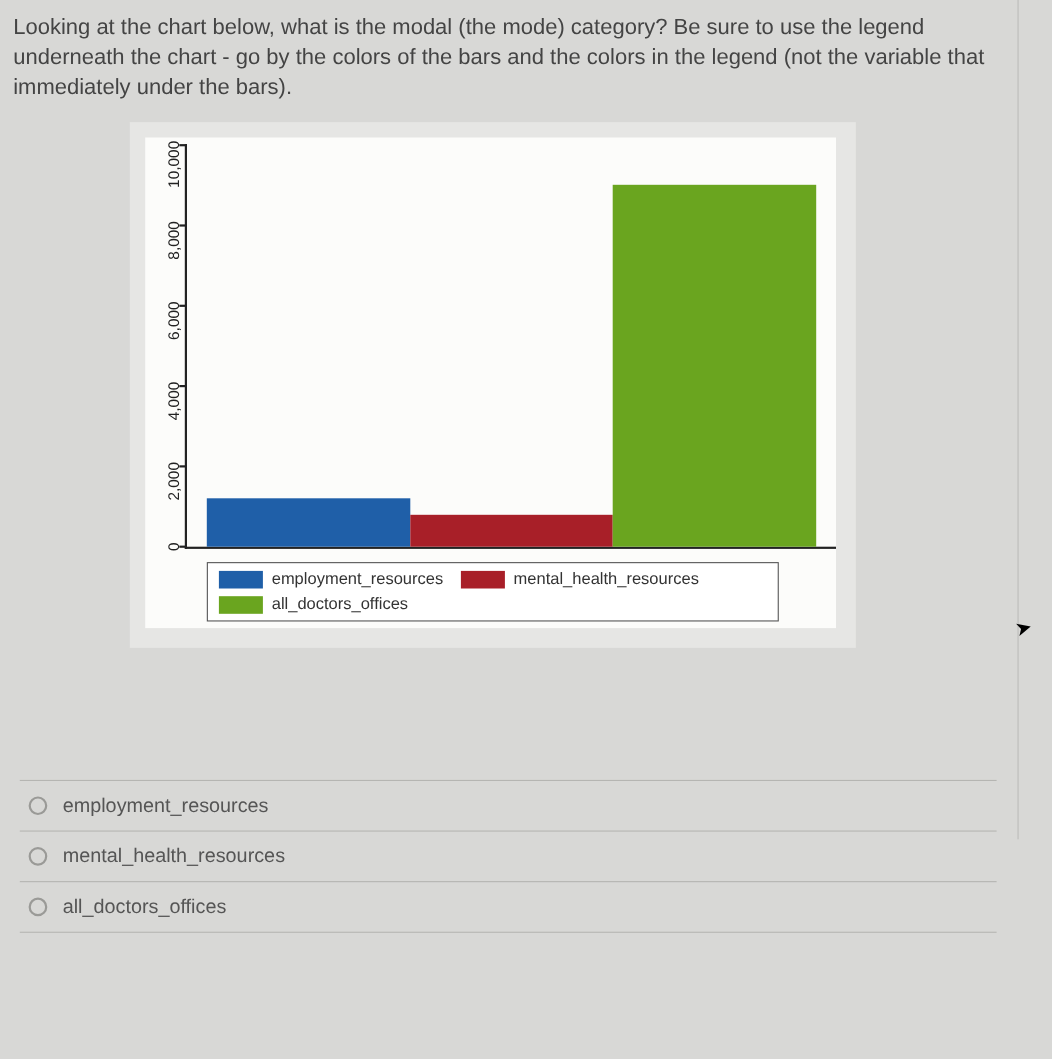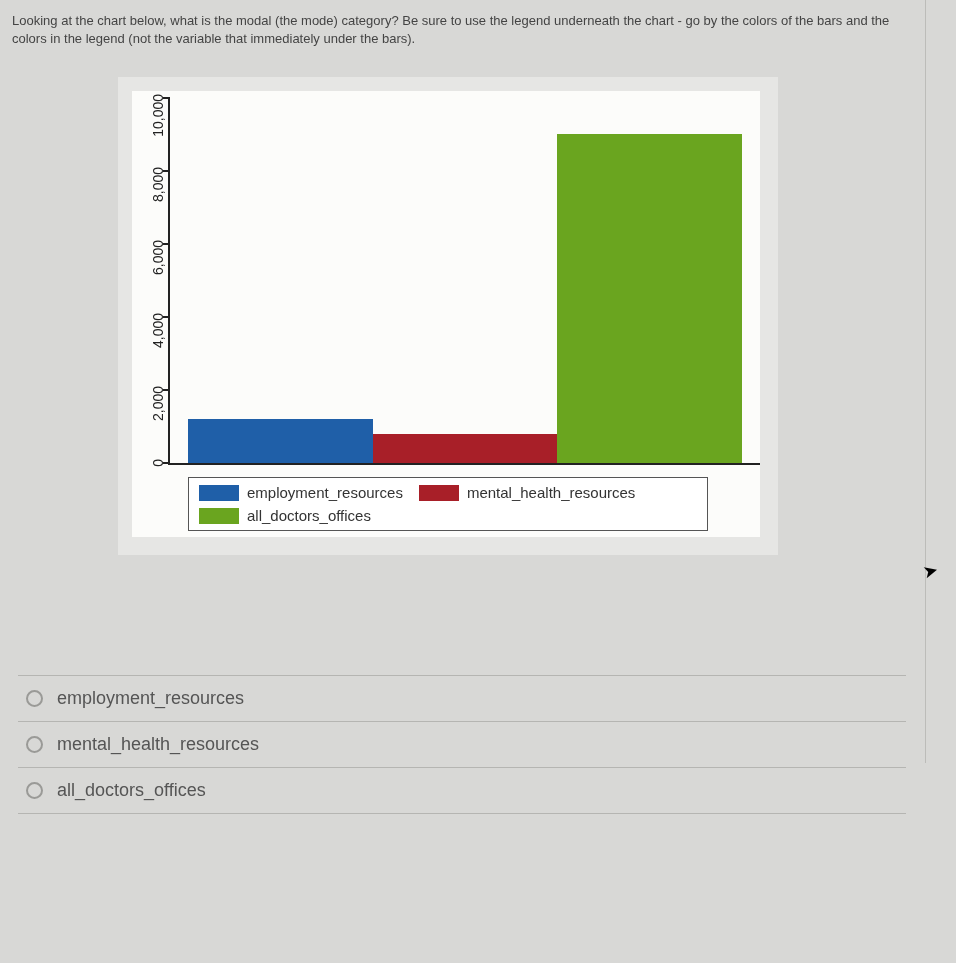--- a/index.html
+++ b/index.html
@@ -6,24 +6,24 @@
   body {
     font-family: Arial, Helvetica, sans-serif;
     background: #d8d8d6;
     width: 956px;
     height: 963px;
     padding: 12px 30px 0 8px;
     color: #333;
     position: relative;
   }
   .question {
-    font-size: 13px;
+    font-size: 20px;
     line-height: 1.35;
     color: #444;
-    margin-bottom: 30px;
+    margin-bottom: 18px;
     padding-left: 4px;
   }
   .chart-panel {
     background: #e6e6e4;
     width: 660px;
     margin-left: 110px;
     padding: 14px 18px 18px 14px;
   }
   .chart-inner {
     background: #fcfcfa;

